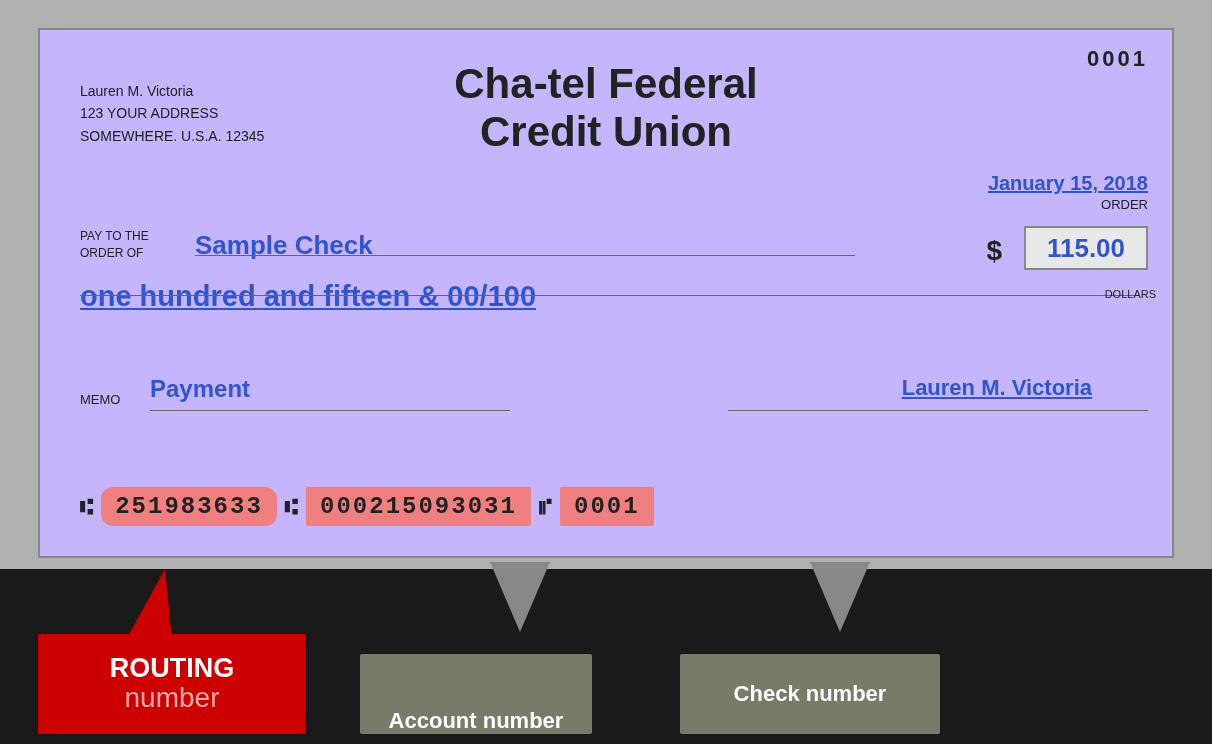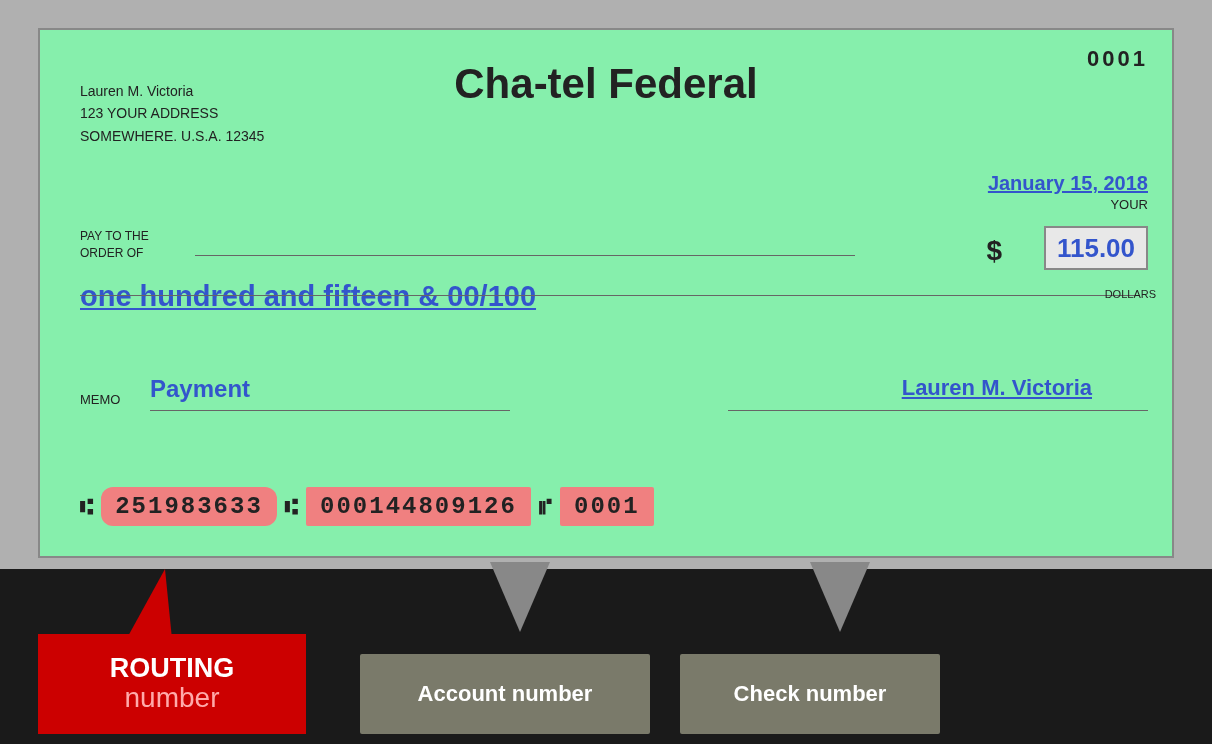--- a/index.html
+++ b/index.html
@@ -23,21 +23,21 @@
       background-color: #b0b0b0;
     }
 
     
     .check {
       position: absolute;
       top: 28px;
       left: 38px;
       width: 1136px;
       height: 530px;
-      background-color: #86efac;
+      background-color: #c4b5fd;
       border: 2px solid #888888;
     }
 
     
     .check-number-top {
       position: absolute;
       top: 16px;
       right: 24px;
       font-size: 22px;
       font-weight: bold;
@@ -128,21 +128,21 @@
       font-size: 28px;
       color: #222;
       font-weight: bold;
     }
 
     
     .amount-box {
       position: absolute;
       top: 196px;
       right: 24px;
-      width: 104px;
+      width: 124px;
       height: 44px;
       border: 2px solid #888;
       background: #e8e8e8;
       display: flex;
       align-items: center;
       justify-content: center;
     }
 
     .amount-value {
       font-size: 26px;
@@ -335,25 +335,25 @@
       height: 0;
       border-left: 30px solid transparent;
       border-right: 30px solid transparent;
       border-top: 70px solid #888888;
     }
 
     .account-label-box {
       position: absolute;
       bottom: 10px;
       left: 360px;
-      width: 290px;
+      width: 232px;
       height: 80px;
       background-color: #7a7a6a;
       display: flex;
-      align-items: center;
+      align-items: flex-end;
       justify-content: center;
       border-radius: 2px;
     }
 
     .account-label-text {
       font-size: 22px;
       font-weight: bold;
       color: #ffffff;
     }
 
@@ -391,34 +391,36 @@
 <body>
 
 <div class="bg-gray"></div>
 
 <div class="check">
 
   <div class="check-number-top">0001</div>
 
   <div class="bank-name">
     <span>Cha-tel Federal</span><br>
+    <span>Credit Union</span>
   </div>
 
   <div class="account-holder">
     <div>Lauren M. Victoria</div>
     <div>123 YOUR ADDRESS</div>
     <div>SOMEWHERE. U.S.A. 12345</div>
   </div>
 
   <div class="date-section">
     <span class="date-value">January 15, 2018</span>
-    <div class="date-label">YOUR</div>
+    <div class="date-label">ORDER</div>
   </div>
 
   <div class="pay-to-label">PAY TO THE<br>ORDER OF</div>
+  <div class="pay-to-value">Sample Check</div>
   <div class="pay-to-line"></div>
 
   <div class="dollar-sign">$</div>
 
   <div class="amount-box">
     <span class="amount-value">115.00</span>
   </div>
 
   <div class="written-amount-value">one hundred and fifteen &amp; 00/100</div>
   <div class="written-amount-line"></div>
@@ -428,21 +430,21 @@
   <div class="memo-value">Payment</div>
   <div class="memo-line"></div>
 
   <div class="signature-value">Lauren M. Victoria</div>
   <div class="signature-line"></div>
 
   <div class="micr-line">
     <span class="micr-symbol">⑆</span>
     <span class="micr-routing">251983633</span>
     <span class="micr-symbol">⑆</span>
-    <span class="micr-account">000144809126</span>
+    <span class="micr-account">000215093031</span>
     <span class="micr-equals">⑈</span>
     <span class="micr-check">0001</span>
   </div>
 
 </div>
 
 <div class="bottom-bar"></div>
 
 <div class="routing-arrow"></div>
 

